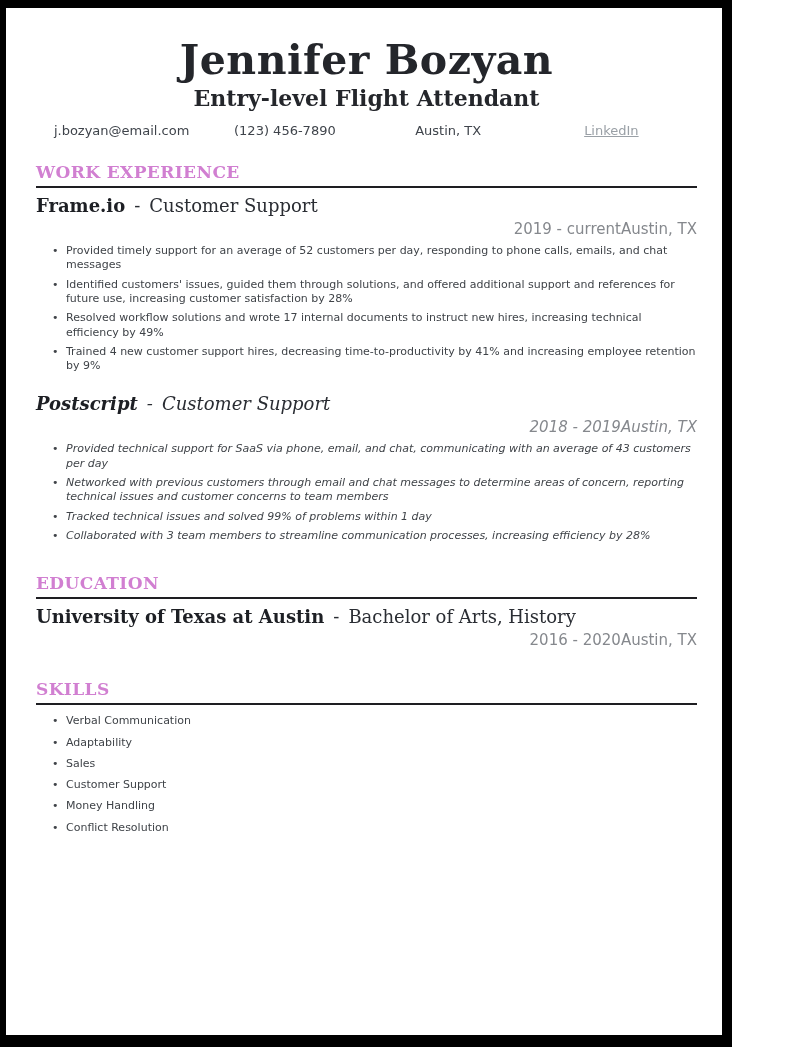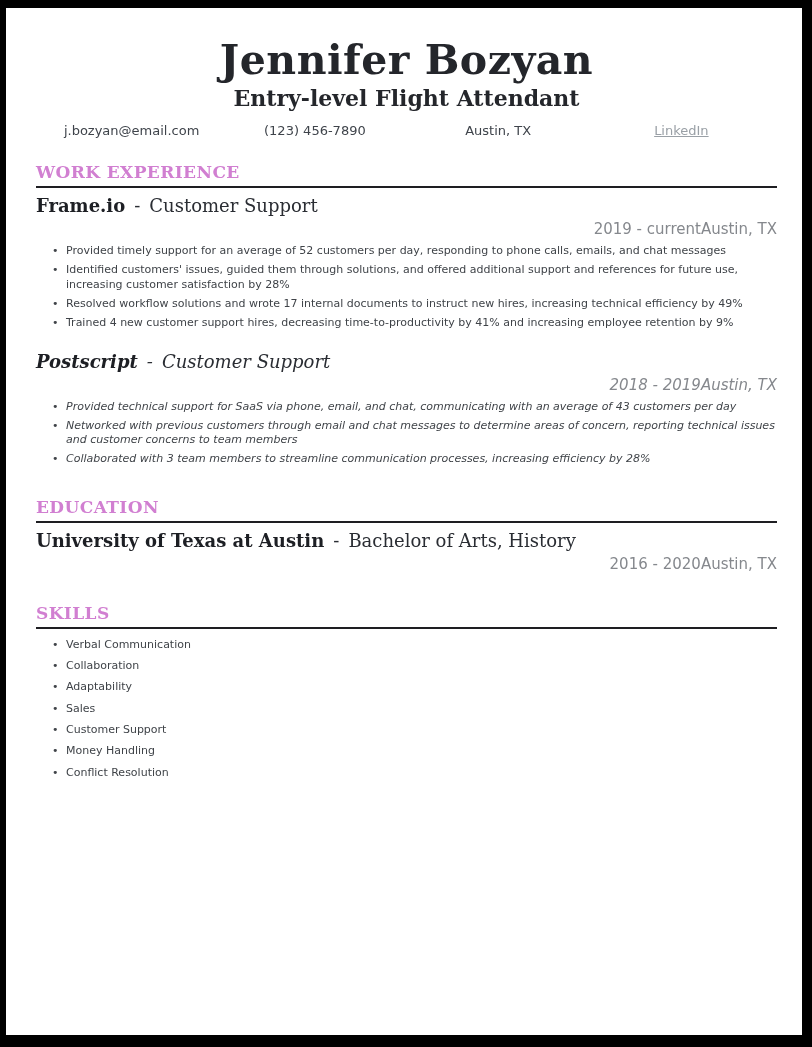--- a/index.html
+++ b/index.html
@@ -1,18 +1,18 @@
 <!DOCTYPE html>
 <html><head>
 <meta charset="utf-8">
 <style>
   * { box-sizing: border-box; }
   html, body { margin: 0; padding: 0; background: #ffffff; }
   .page-frame {
-    width: 812px;
+    width: 732px;
     height: 1047px;
     border-style: solid;
     border-color: #000000;
     border-width: 8px 10px 12px 6px;
     background: #ffffff;
     overflow: hidden;
     font-family: "DejaVu Sans", sans-serif;
   }
   .content { padding: 24px 25px 0 30px; }
 
@@ -148,20 +148,21 @@
         <div class="entry-title-row">
           <span class="org">Postscript</span><span class="sep">-</span><span class="role">Customer Support</span>
         </div>
         <div class="meta-row">
           <span>2018 - 2019</span>
           <span>Austin, TX</span>
         </div>
         <ul class="bullets">
           <li>Provided technical support for SaaS via phone, email, and chat, communicating with an average of 43 customers per day</li>
           <li>Networked with previous customers through email and chat messages to determine areas of concern, reporting technical issues and customer concerns to team members</li>
+          <li>Tracked technical issues and solved 99% of problems within 1 day</li>
           <li>Collaborated with 3 team members to streamline communication processes, increasing efficiency by 28%</li>
         </ul>
       </div>
     </div>
 
     <div class="section">
       <div class="section-heading">EDUCATION</div>
       <hr class="rule">
       <div class="entry">
         <div class="entry-title-row">
@@ -173,21 +174,20 @@
           <span>Austin, TX</span>
         </div>
       </div>
     </div>
 
     <div class="section">
       <div class="section-heading">SKILLS</div>
       <hr class="rule">
       <ul class="bullets skills-list" style="margin-top:9px;">
         <li>Verbal Communication</li>
-        <li>Collaboration</li>
         <li>Adaptability</li>
         <li>Sales</li>
         <li>Customer Support</li>
         <li>Money Handling</li>
         <li>Conflict Resolution</li>
       </ul>
     </div>
 
   </div>
 </div>

